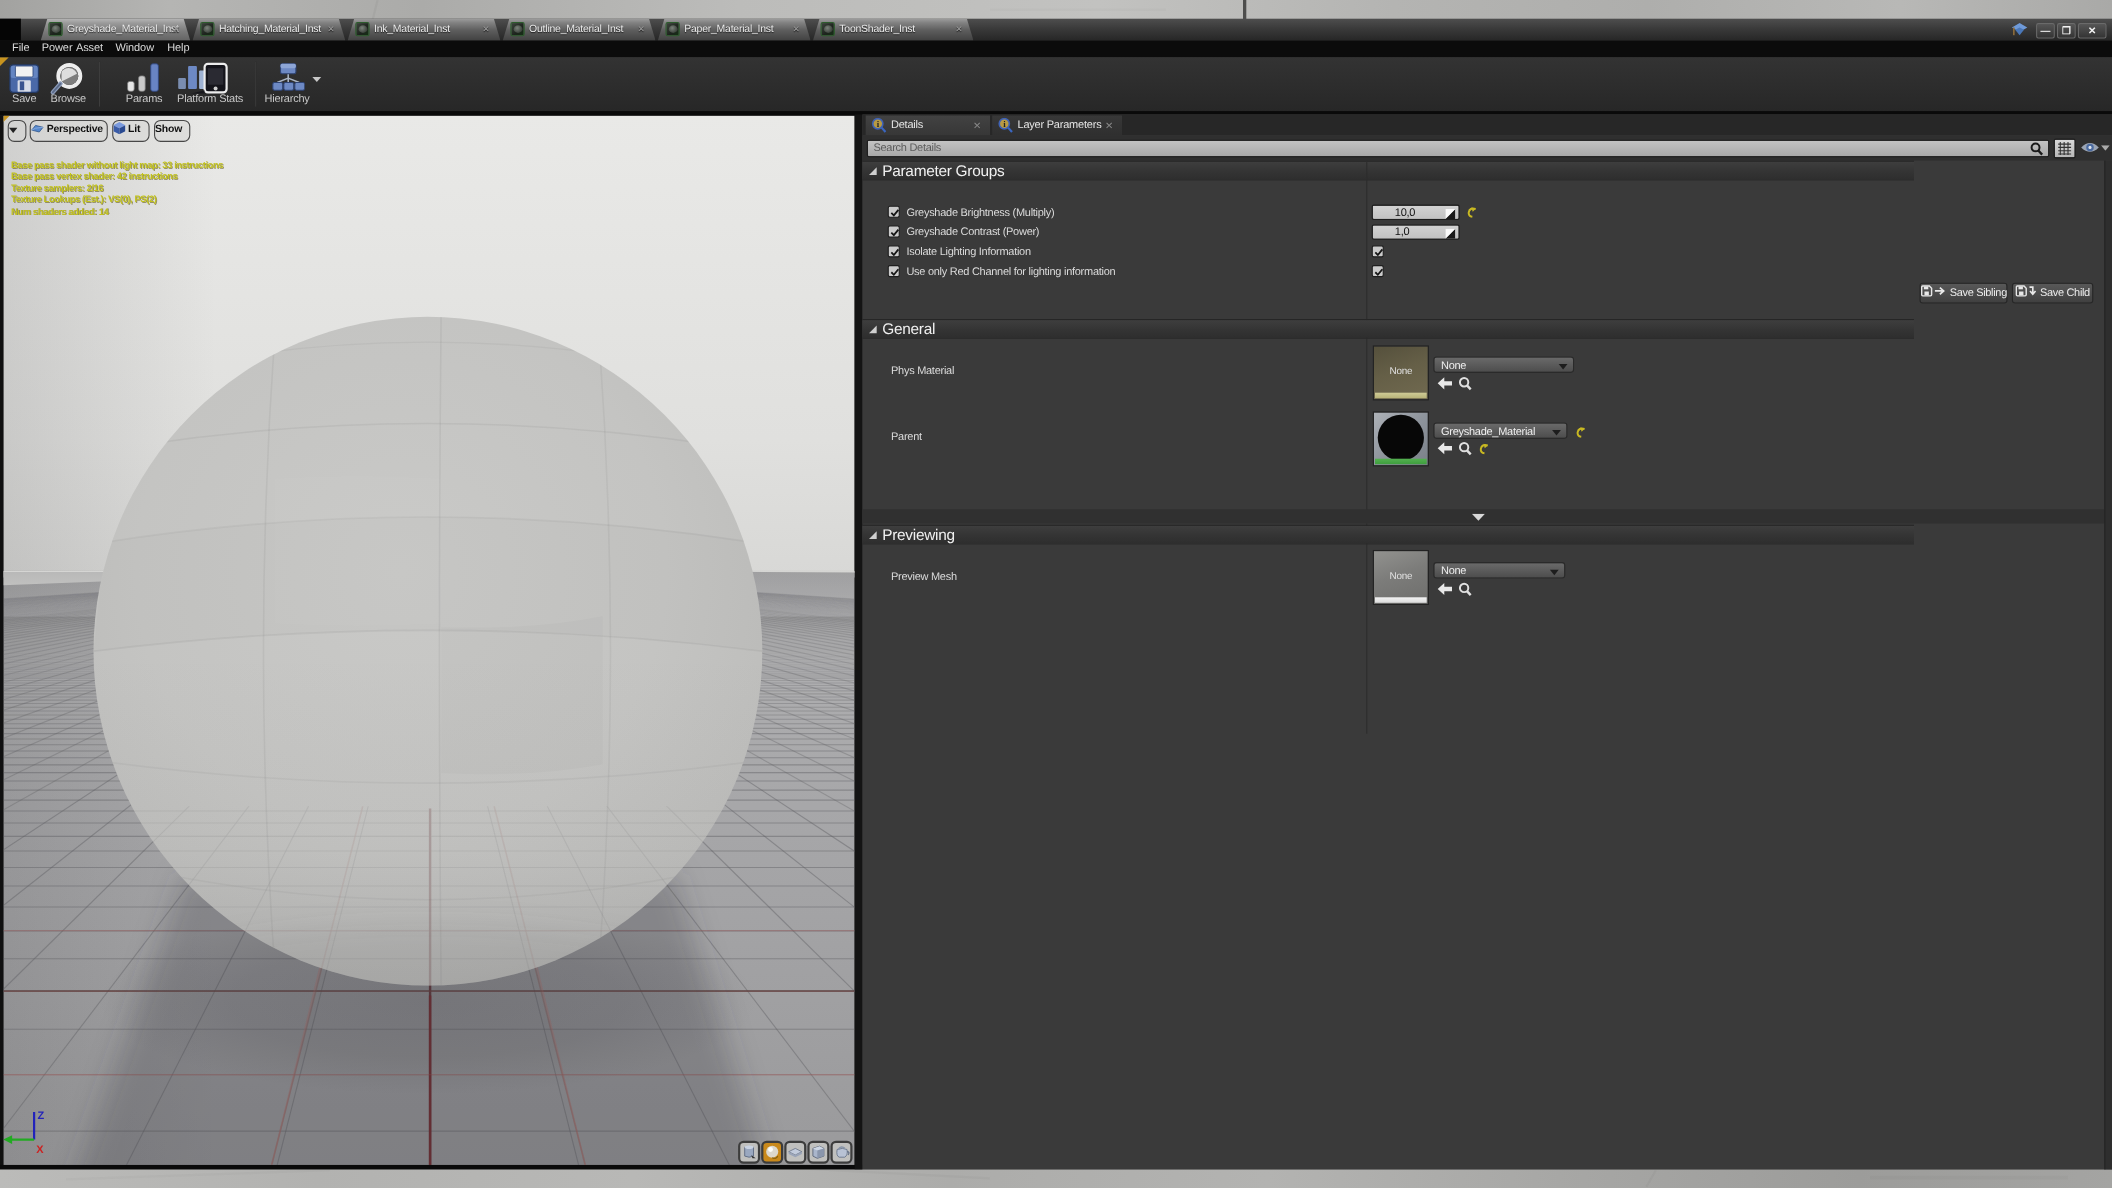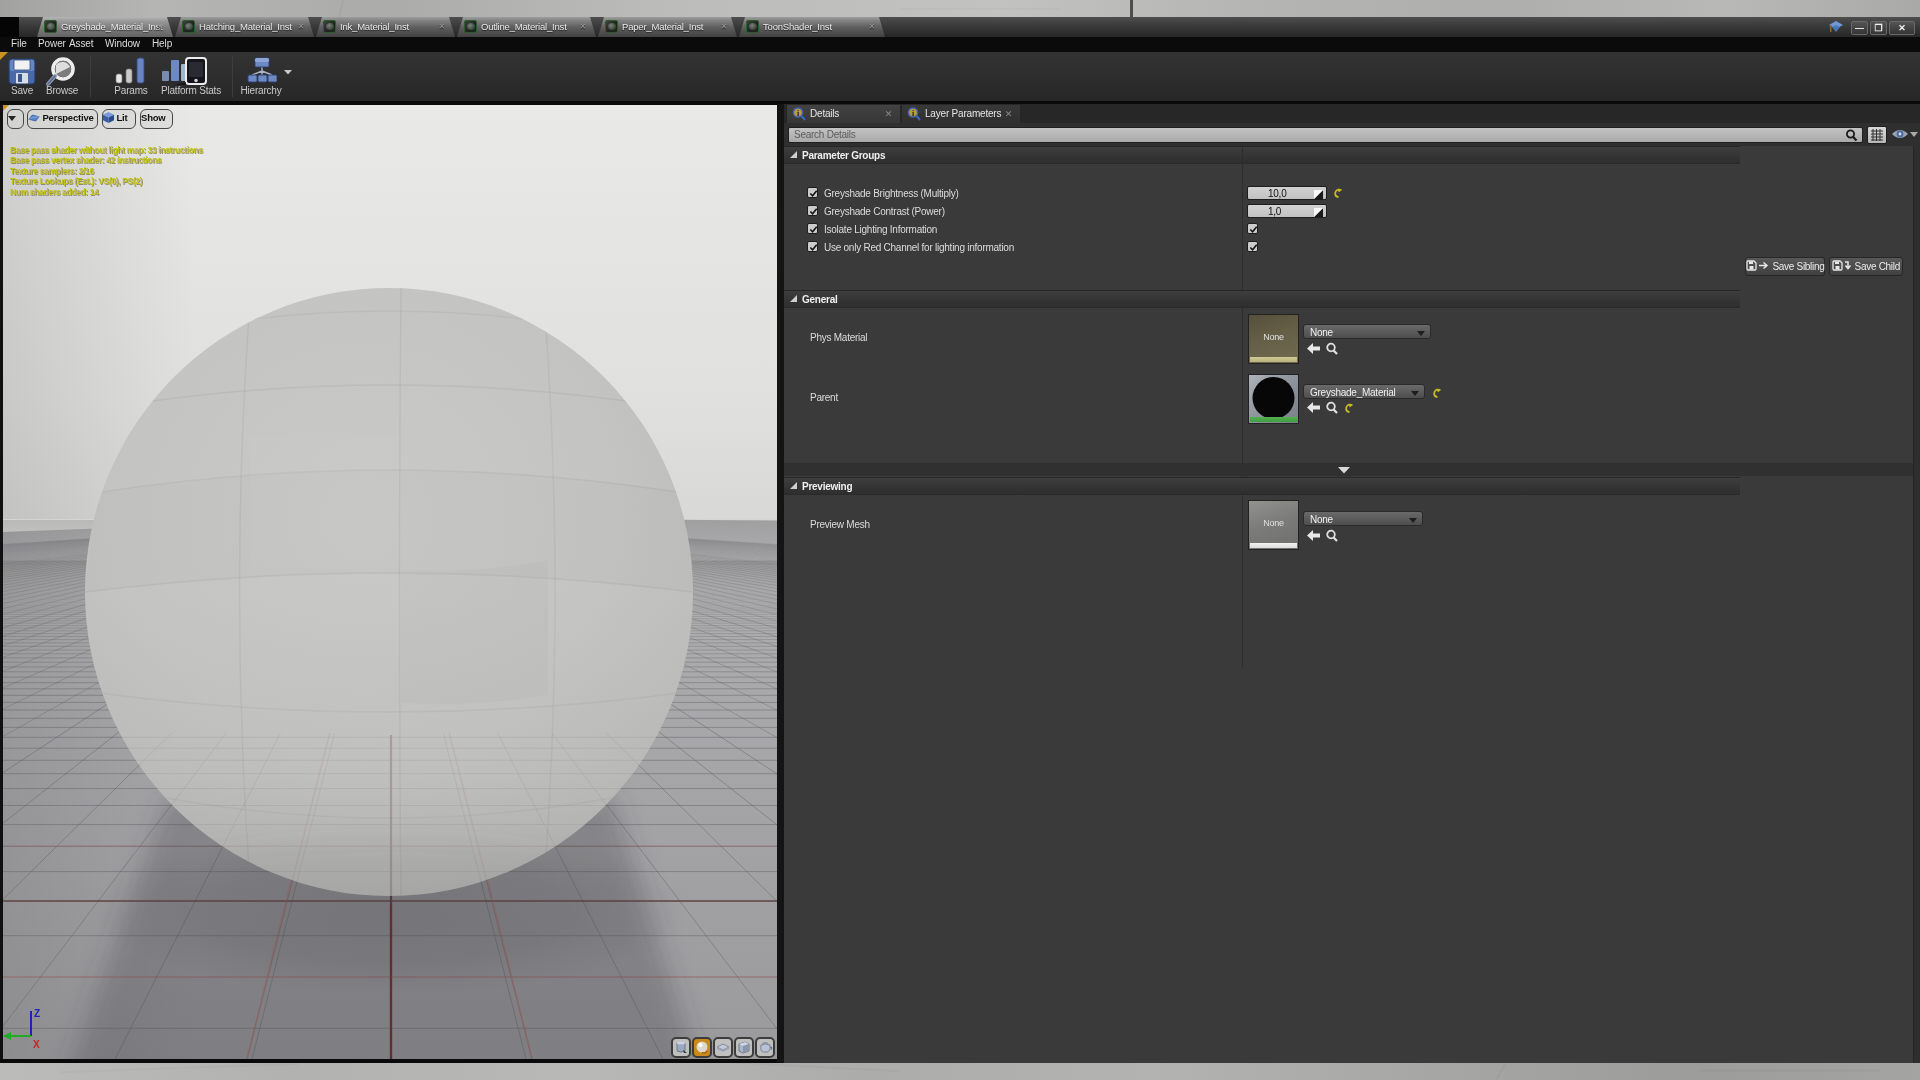--- a/index.html
+++ b/index.html
@@ -53,21 +53,21 @@
   #panel { left:784px; top:104px; width:1136px; height:959px; background:#3a3a3a; font-size:10px; letter-spacing:-0.25px; color:#dcdcdc; }
   #ptabs { position:absolute; left:0; top:0; width:1136px; height:19px; background:#272727; }
   .ptab { position:absolute; top:1px; height:18px; color:#e6e6e6; font-size:10px; letter-spacing:-0.2px; line-height:18px; white-space:nowrap; }
   .ptab.on { background:linear-gradient(180deg,#424242,#373737); }
   .ptab.off { background:linear-gradient(180deg,#383838,#2f2f2f); }
   .ptab .x { position:absolute; right:8px; color:#888; font-size:9px; }
   #searchrow { position:absolute; left:0; top:19px; width:1136px; height:23px; background:#2f2f2f; }
   #searchbox { position:absolute; left:4px; top:4px; width:1075px; height:16px; background:linear-gradient(180deg,#c3c3c3,#a9a9a9);
     border:1px solid #1f1f1f; border-radius:2px; color:#5c5c5c; font-size:10px; line-height:14px; padding-left:5px; }
   .hdr { position:absolute; left:0; width:956px; height:18px; background:linear-gradient(180deg,#3e3e3e 0%,#343434 55%,#2e2e2e 100%);
-    border-top:1px solid #262626; border-bottom:1px solid #2a2a2a; color:#f0f0f0; font-weight:bold; font-size:10px; line-height:17px; }
+    border-top:1px solid #262626; border-bottom:1px solid #2a2a2a; color:#f0f0f0; font-weight:normal; font-size:14px; line-height:17px; }
   .tri { display:inline-block; width:0; height:0; border-left:7px solid transparent; border-bottom:7px solid #cfcfcf; margin:0 5px 1px 6px; }
   .tri2 { display:inline-block; width:0; height:0; border-left:6px solid transparent; border-bottom:6px solid #c8c8c8; margin:0 5px 1px 8px; }
   .trir { display:inline-block; width:0; height:0; border-top:4px solid transparent; border-bottom:4px solid transparent; border-left:5px solid #b8b8b8; margin:0 6px 0 9px; }
   .prow { position:absolute; left:0; width:1136px; color:#dcdcdc; font-size:10px; }
   .cb { position:absolute; width:11px; height:11px; background:#cbcbcb; border:1px solid #1e1e1e; border-radius:2px; }
   .cb svg { position:absolute; left:0px; top:0px; }
   .vbox { position:absolute; background:linear-gradient(180deg,#d2d2d2,#c2c2c2); border:1px solid #1e1e1e; border-radius:2px;
     color:#111; font-size:10px; line-height:13px; padding-left:20px; }
   .spin { position:absolute; right:2px; top:2px; width:9px; height:9px; }
   .sbtn { position:absolute; top:153px; height:19px; background:linear-gradient(180deg,#585858,#404040);

